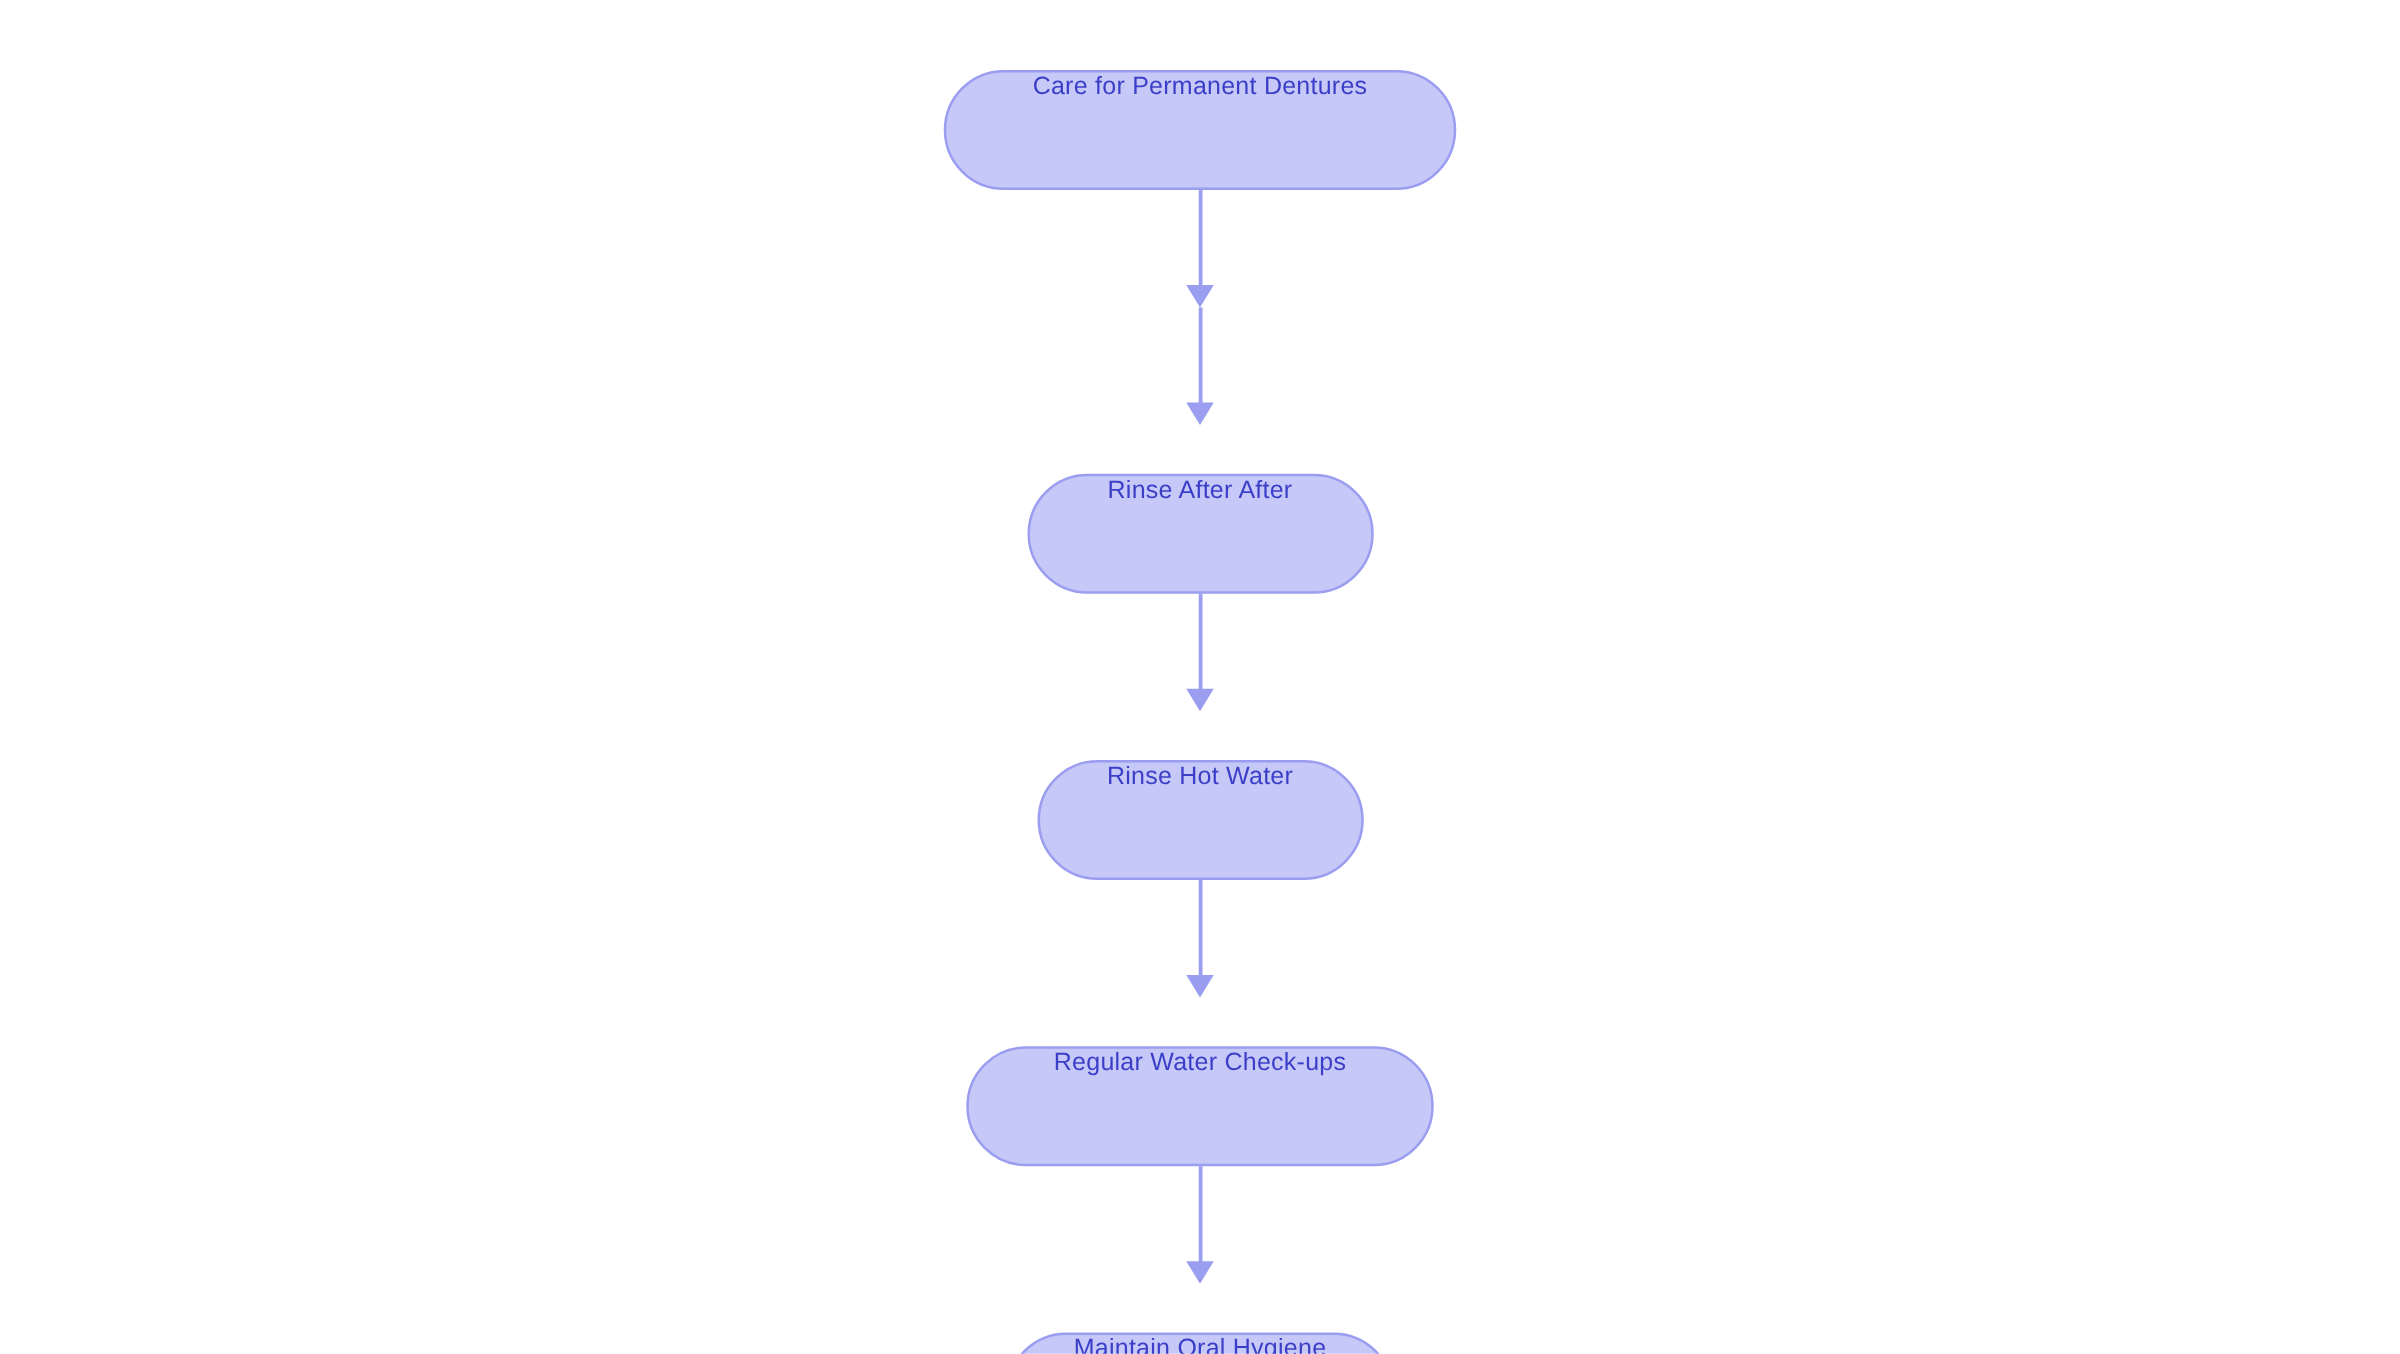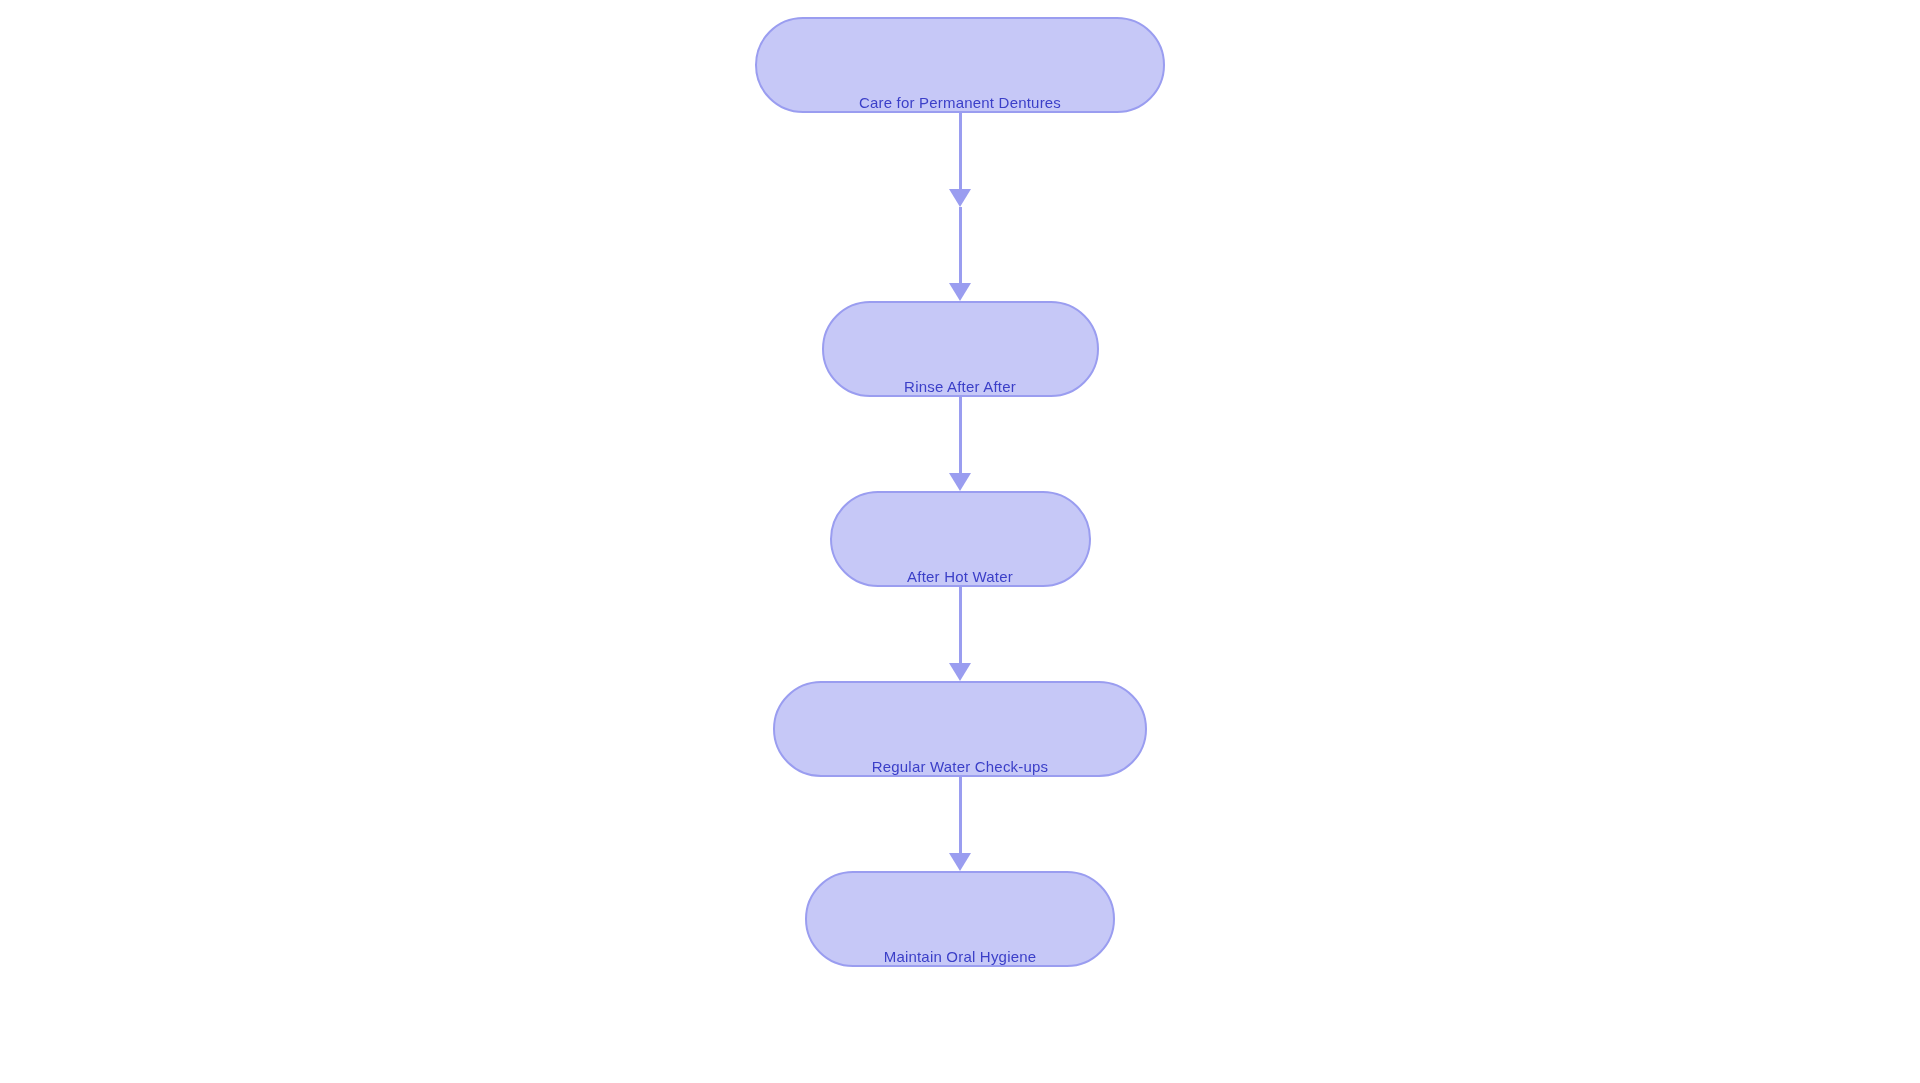--- a/index.html
+++ b/index.html
@@ -25,26 +25,27 @@
     flex-direction: column;
     align-items: center;
     padding-top: 17px;
   }
   .node {
     height: 96px;
     border-radius: 48px;
     background: var(--node-fill);
     border: 2px solid var(--node-border);
     display: flex;
-    align-items: flex-end;
+    align-items: flex-start;
     justify-content: center;
     color: var(--node-text);
-    font-size: 15px;
+    font-size: 20px;
     letter-spacing: 0.2px;
     flex-shrink: 0;
+    margin-top: 39px;
   }
   .node-0 { width: 410px; }
   .node-1 { width: 234px; }
   .node-2 { width: 277px; }
   .node-3 { width: 261px; }
   .node-4 { width: 374px; }
   .node-5 { width: 310px; }
   .connector {
     height: 94px;
     display: flex;
@@ -89,21 +90,21 @@
   <div class="node node-2">
     <span>Rinse After After</span>
   </div>
 
   <div class="connector">
     <div class="line"></div>
     <div class="head"></div>
   </div>
 
   <div class="node node-3">
-    <span>After Hot Water</span>
+    <span>Rinse Hot Water</span>
   </div>
 
   <div class="connector">
     <div class="line"></div>
     <div class="head"></div>
   </div>
 
   <div class="node node-4">
     <span>Regular Water Check-ups</span>
   </div>

